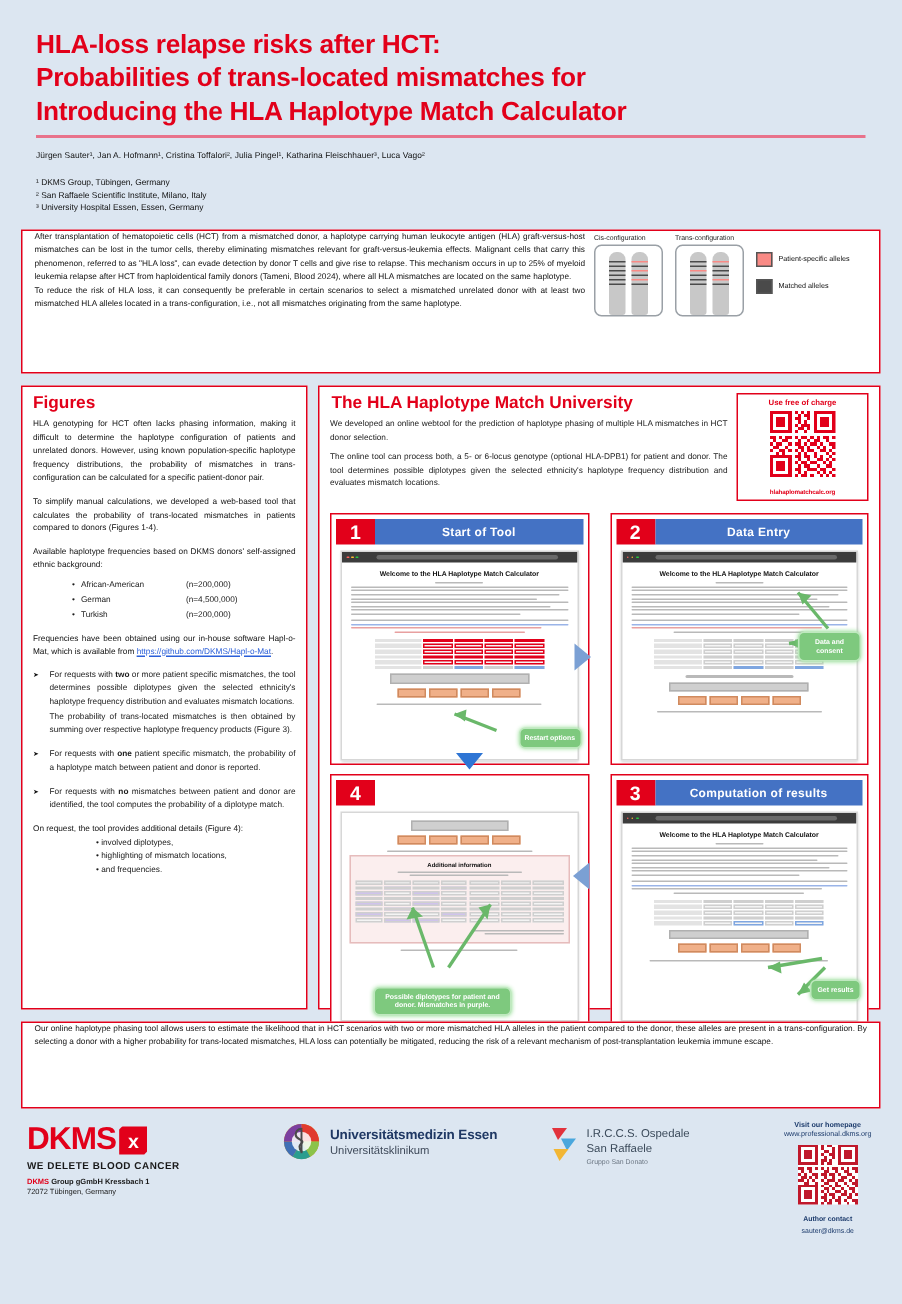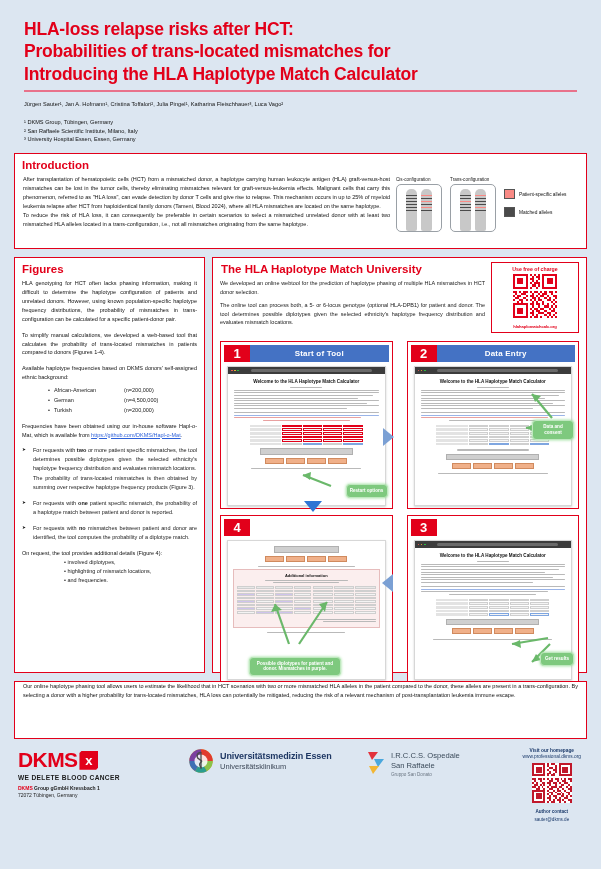--- a/index.html
+++ b/index.html
@@ -199,21 +199,20 @@
     <div class="title-rule"></div>
     <div class="authors">Jürgen Sauter¹, Jan A. Hofmann¹, Cristina Toffalori², Julia Pingel¹, Katharina Fleischhauer³, Luca Vago²</div>
     <div class="affils">
       <div>¹ DKMS Group, Tübingen, Germany</div>
       <div>² San Raffaele Scientific Institute, Milano, Italy</div>
       <div>³ University Hospital Essen, Essen, Germany</div>
     </div>
   </div>
 
   <div class="box intro">
-    <div class="box-h">Introduction</div>
     <div class="intro-flex">
       <div class="intro-text">
         <div class="body-text">After transplantation of hematopoietic cells (HCT) from a mismatched donor, a haplotype carrying human leukocyte antigen (HLA) graft-versus-host mismatches can be lost in the tumor cells, thereby eliminating mismatches relevant for graft-versus-leukemia effects. Malignant cells that carry this phenomenon, referred to as "HLA loss", can evade detection by donor T cells and give rise to relapse. This mechanism occurs in up to 25% of myeloid leukemia relapse after HCT from haploidentical family donors (Tameni, Blood 2024), where all HLA mismatches are located on the same haplotype.</div>
         <div class="body-text">To reduce the risk of HLA loss, it can consequently be preferable in certain scenarios to select a mismatched unrelated donor with at least two mismatched HLA alleles located in a trans-configuration, i.e., not all mismatches originating from the same haplotype.</div>
       </div>
       <div class="intro-fig">
         <div class="cfg-row">
           <div class="cfg-col">
             <div class="cfg-cap">Cis-configuration</div>
             <div class="chrpair">
@@ -749,20 +748,21 @@
             <path d="M20 16 L27 22 L16 24 Z" fill="#6ab86a"></path>
             <path d="M44 56 L72 14" stroke="#6ab86a" stroke-width="2.2" fill="none"></path>
             <path d="M72 14 L70 24 L64 16 Z" fill="#6ab86a"></path>
           </svg>
           <div class="callout" style="left:28px;bottom:6px;width:86px">Possible diplotypes for patient and donor. Mismatches in purple.</div>
         </div>
 
         <div class="figcard">
           <div class="fig-hd">
             <div class="fig-num">3</div>
+            <div class="fig-ttl">Computation of results</div>
           </div>
           <div class="shot">
             <div class="browserbar">
               <span class="dot3" style="background:#ff5f57"></span>
               <span class="dot3" style="background:#febc2e"></span>
               <span class="dot3" style="background:#28c840"></span>
               <span class="urlpill"></span>
             </div>
             <div class="shot-title">Welcome to the HLA Haplotype Match Calculator</div>
             <div class="lines">

